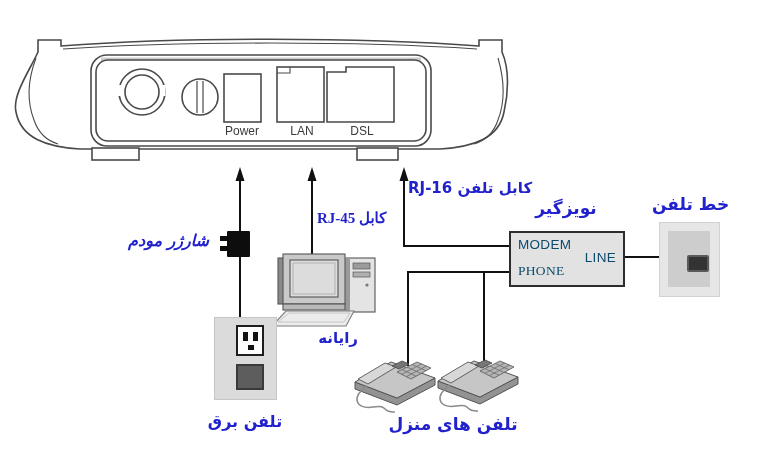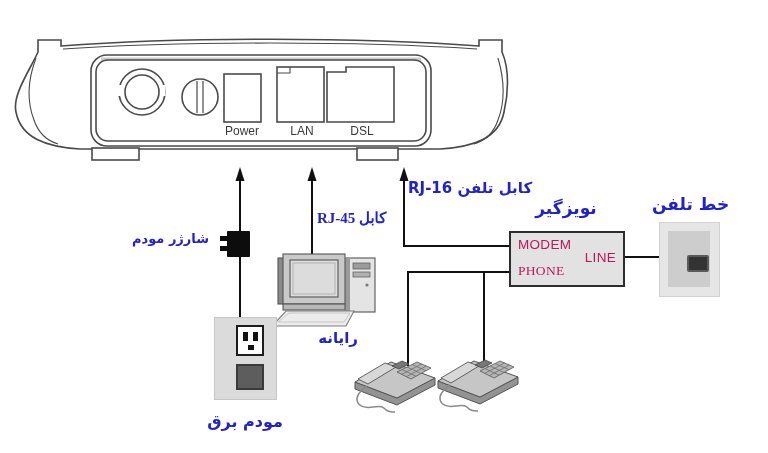--- a/index.html
+++ b/index.html
@@ -17,21 +17,21 @@
   .port-text{
     font-family:"Liberation Sans","DejaVu Sans",sans-serif;
     fill:#3a3a3a;font-size:12px;
   }
   
   #splitter{
     left:509px;top:231px;width:116px;height:56px;background:#e2e2e2;
     border:2px solid #2d2d2d;box-sizing:border-box;
   }
   .splitter-txt{
-    position:absolute;font-size:13.5px;color:#be185d;letter-spacing:.3px;
+    position:absolute;font-size:13.5px;color:#0c4a6e;letter-spacing:.3px;
     font-family:"Liberation Sans","DejaVu Sans",sans-serif;white-space:nowrap;
   }
   
   #walljack{left:659px;top:222px;width:59px;height:73px;background:#e6e6e6;border:1px solid #d2d2d2;}
   #walljack-inner{left:8px;top:8px;width:42px;height:56px;background:#cdcdcd;}
   #walljack-socket{left:19px;top:24px;width:22px;height:17px;background:#333333;border:2px solid #5a5a5a;border-radius:2px;box-sizing:border-box;}
   
   #outlet{left:214px;top:317px;width:61px;height:81px;background:#dbdbdb;border:1px solid #c6c6c6;}
   #outlet-face{left:21px;top:7px;width:28px;height:31px;background:#fdfdfd;border:2px solid #1d1d1d;box-sizing:border-box;}
   .slot{position:absolute;background:#111111;}
@@ -160,28 +160,29 @@
     </div>
     <div id="outlet-bottom" class="abs"></div>
   </div>
 
   <div>
     <div id="charger-block" class="abs"></div>
     <div class="prong" style="left:220px;top:236px;"></div>
     <div class="prong" style="left:220px;top:246px;"></div>
   </div>
 
-  <div class="fa-label" style="right:559px;top:231px;font-size:13px;">شارژر مودم</div>
+  <div class="fa-label" style="right:559px;top:231px;font-size:16px;font-style:italic;">شارژر مودم</div>
 
   <div class="fa-label" style="left:317px;top:209px;font-size:15px;font-family:Liberation Serif, serif;">کابل RJ-45</div>
 
   <div class="fa-label" style="left:408px;top:179px;font-size:15px;">کابل تلفن RJ-16</div>
 
   <div class="fa-label" style="left:520px;top:198px;width:92px;text-align:center;font-size:17px;">نویزگیر</div>
 
   <div class="fa-label" style="left:652px;top:194px;width:86px;text-align:left;font-size:17px;">خط تلفن</div>
 
   <div class="fa-label" style="left:294px;top:329px;width:64px;text-align:right;font-size:15px;">رایانه</div>
 
-  <div class="fa-label" style="left:207px;top:412px;width:76px;text-align:center;font-size:16px;">مودم برق</div>
+  <div class="fa-label" style="left:207px;top:412px;width:76px;text-align:center;font-size:16px;">تلفن برق</div>
 
+  <div class="fa-label" style="left:383px;top:414px;width:140px;text-align:center;font-size:17px;">تلفن های منزل</div>
 
 </div>
 
 </body></html>

